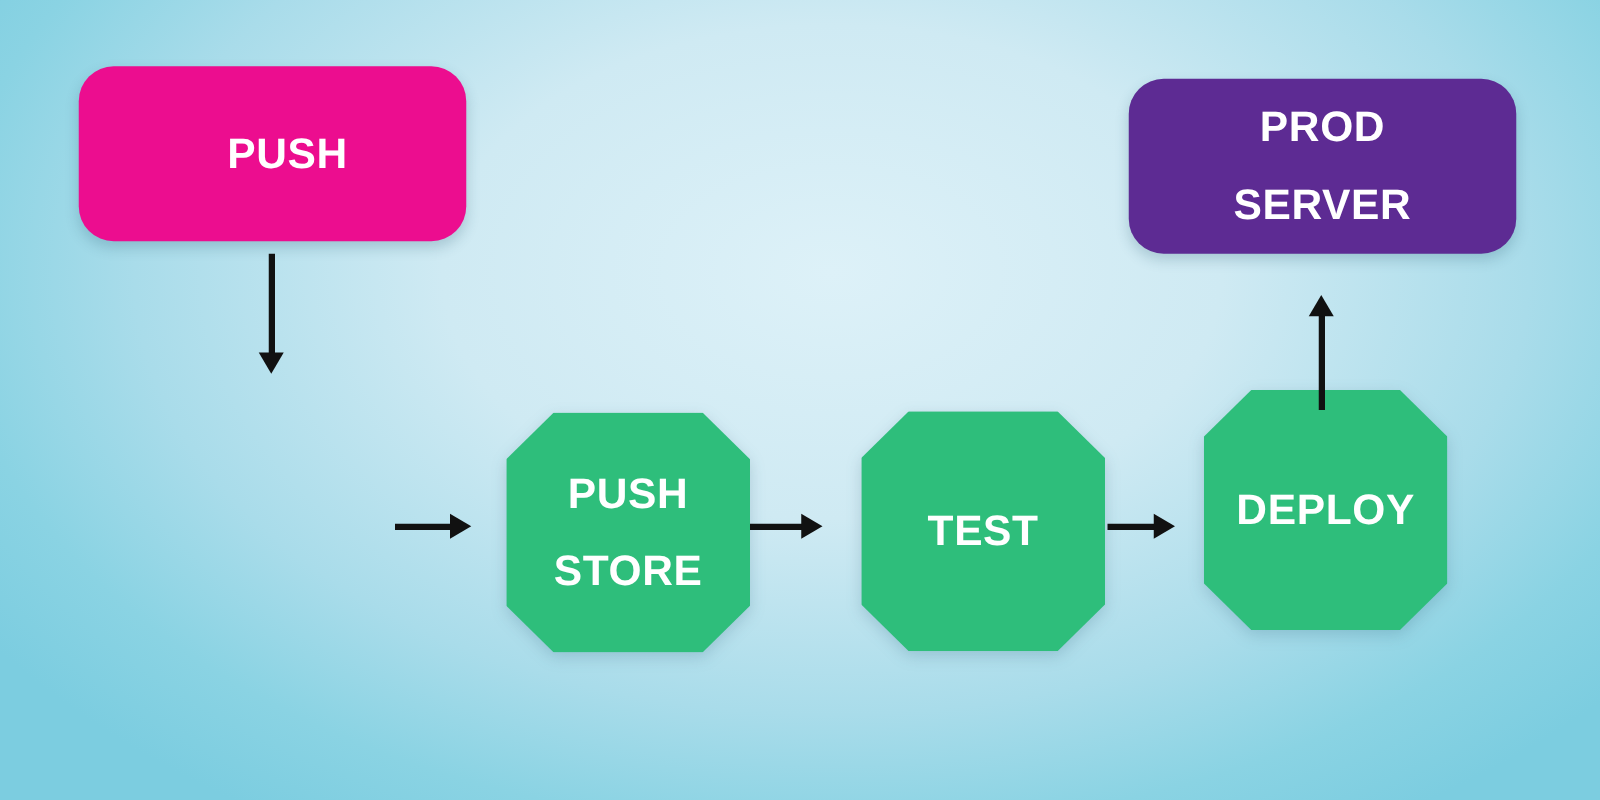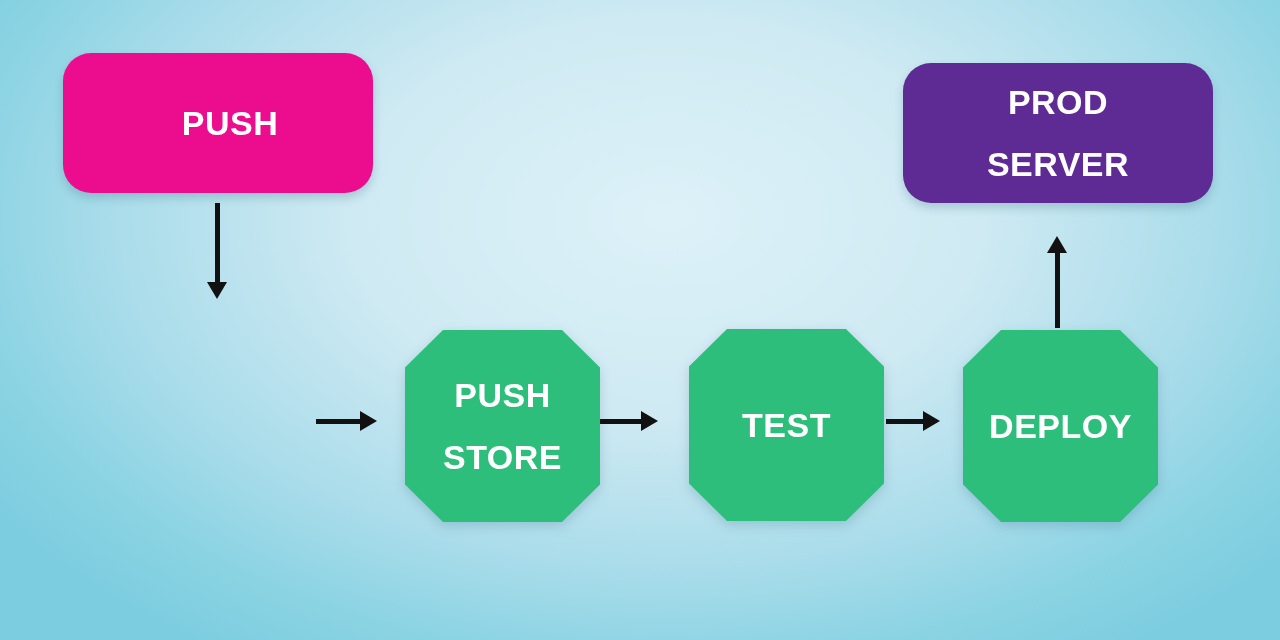--- a/index.html
+++ b/index.html
@@ -66,21 +66,21 @@
     clip-path: polygon(19.5% 0%, 80.5% 0%, 100% 19.5%, 100% 80.5%,
                        80.5% 100%, 19.5% 100%, 0% 80.5%, 0% 19.5%);
     display: flex;
     align-items: center;
     justify-content: center;
     text-align: center;
   }
   #node-lint-check  { left: 123px; top: 330px; }
   #node-build-store { left: 405px; top: 330px; }
   #node-test        { left: 689px; top: 313px; margin-top: 16px; }
-  #node-deploy      { left: 963px; top: 330px; }
+  #node-deploy      { left: 963px; top: 312px; }
 
   .arrow { position: absolute; }
   .shaft { position: absolute; background: var(--arrow); }
   .head  { position: absolute; width: 0; height: 0; border-style: solid; }
 
   
   #arrow-push-lint { left: 207px; top: 203px; width: 20px; height: 96px; }
   #arrow-push-lint .shaft { left: 8px; top: 0; width: 5px; height: 81px; }
   #arrow-push-lint .head {
     left: 0; top: 79px;

